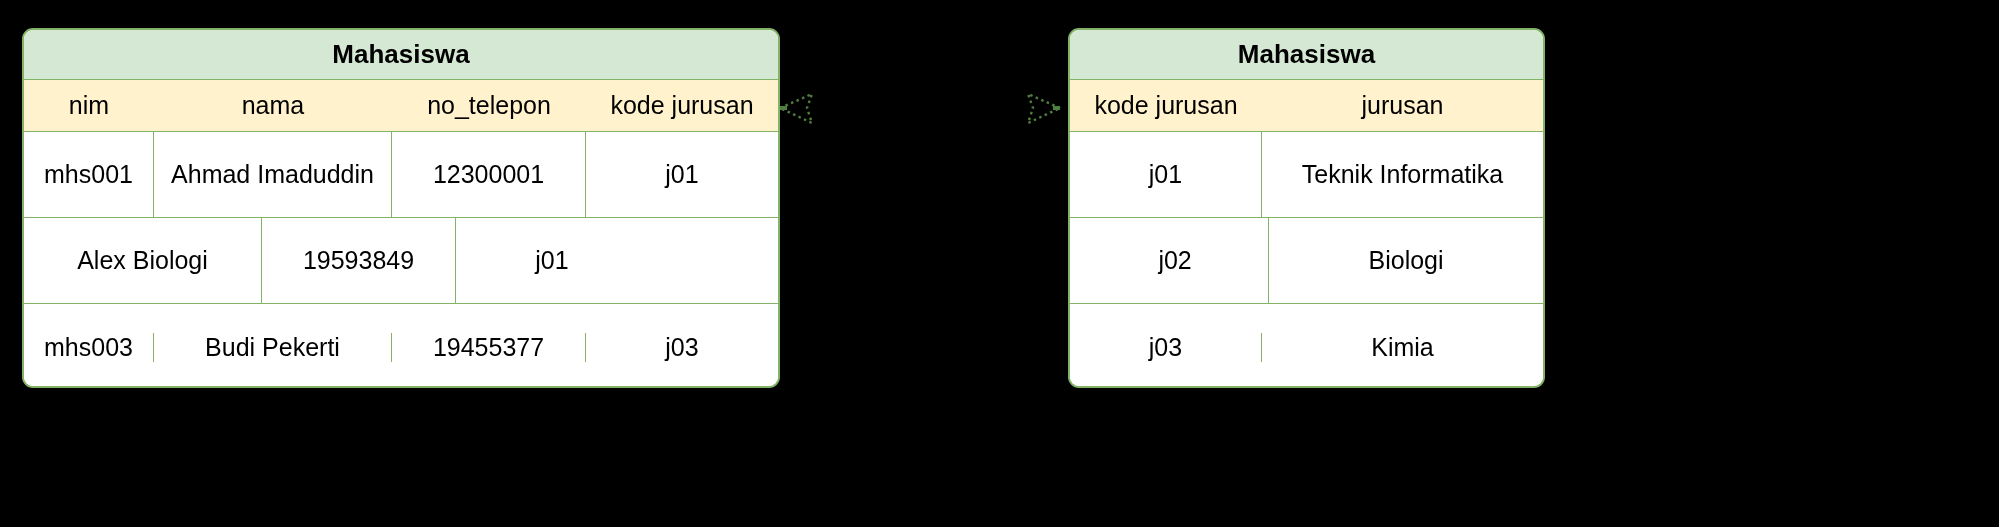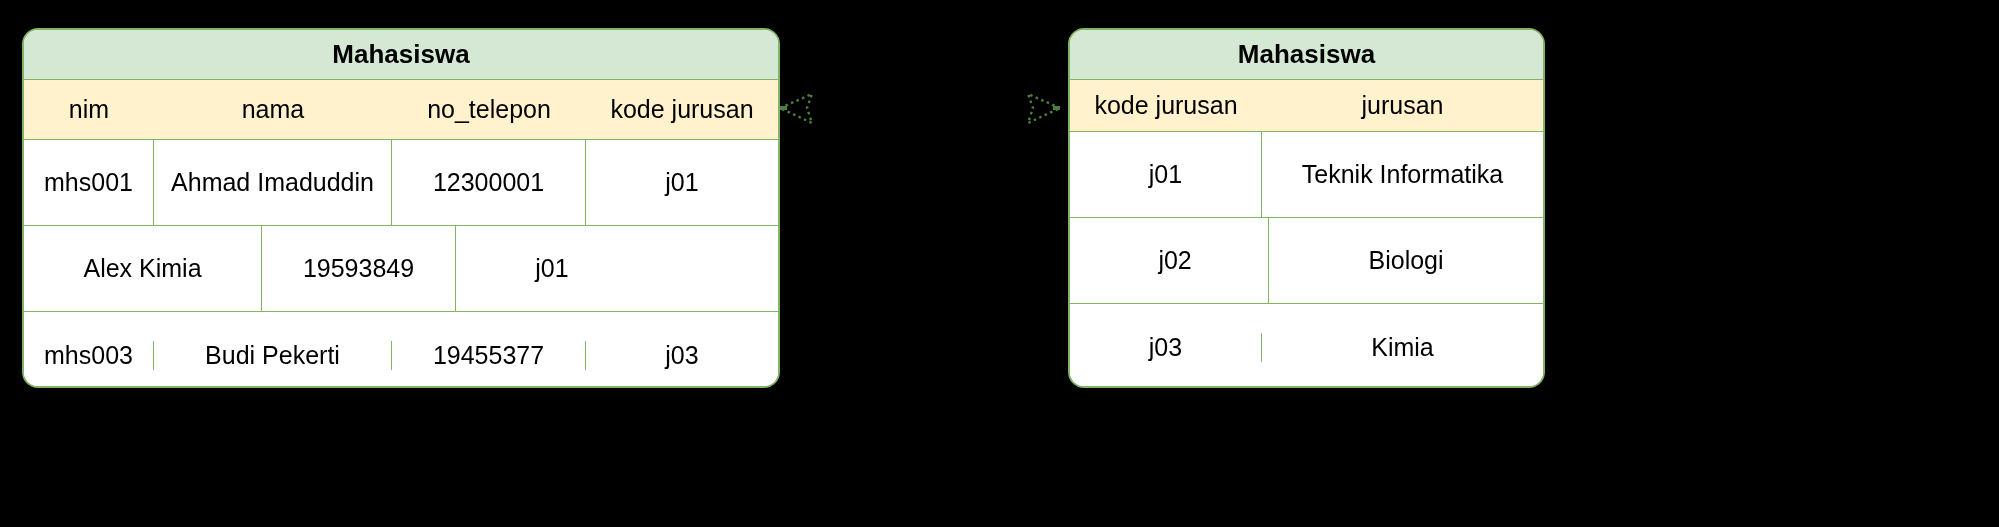--- a/index.html
+++ b/index.html
@@ -20,21 +20,21 @@
     width: 1999px;
     height: 527px;
     background: #000000;
   }
 
   
   .entity {
     position: absolute;
     box-sizing: border-box;
     border: 2px solid #82b366;
-    border-radius: 16px;
+    border-radius: 11px;
     background: #ffffff;
     overflow: hidden;
     box-shadow: 0 0 0 0 transparent;
   }
   .entity-title {
     box-sizing: border-box;
     background: #d5e8d4;
     border-bottom: 1.5px solid #82b366;
     color: #000000;
     font-weight: bold;
@@ -90,21 +90,21 @@
   }
 
   
   #entity-mahasiswa {
     left: 22px;
     top: 28px;
     width: 758px;
     height: 360px;
   }
   #entity-mahasiswa .entity-title { height: 50px; }
-  #entity-mahasiswa .entity-attrs { height: 60px; }
+  #entity-mahasiswa .entity-attrs { height: 52px; }
   #entity-mahasiswa .data-row { height: 86px; }
 
   
   #entity-jurusan {
     left: 1068px;
     top: 28px;
     width: 477px;
     height: 360px;
   }
   #entity-jurusan .entity-title { height: 50px; }
@@ -140,21 +140,21 @@
     <div class="entity-body">
 
       <div class="data-row">
         <div class="data-cell" style="width:130px;">mhs001</div>
         <div class="data-cell" style="width:238px;">Ahmad Imaduddin</div>
         <div class="data-cell" style="width:194px;">12300001</div>
         <div class="data-cell lastcol" style="width:192px;">j01</div>
       </div>
 
       <div class="data-row">
-        <div class="data-cell" style="width:238px;">Alex Kimia</div>
+        <div class="data-cell" style="width:238px;">Alex Biologi</div>
         <div class="data-cell" style="width:194px;">19593849</div>
         <div class="data-cell lastcol" style="width:192px;">j01</div>
       </div>
 
       <div class="data-row last">
         <div class="data-cell" style="width:130px;">mhs003</div>
         <div class="data-cell" style="width:238px;">Budi Pekerti</div>
         <div class="data-cell" style="width:194px;">19455377</div>
         <div class="data-cell lastcol" style="width:192px;">j03</div>
       </div>

